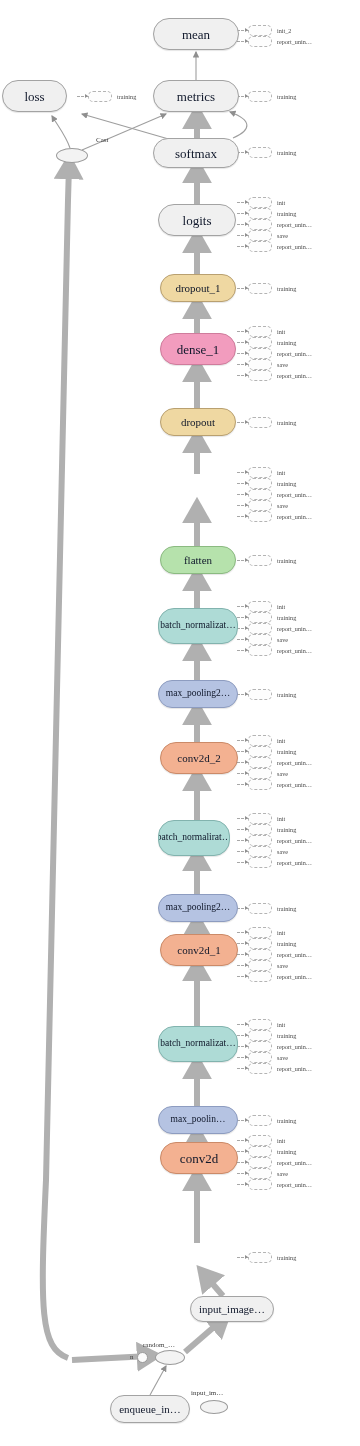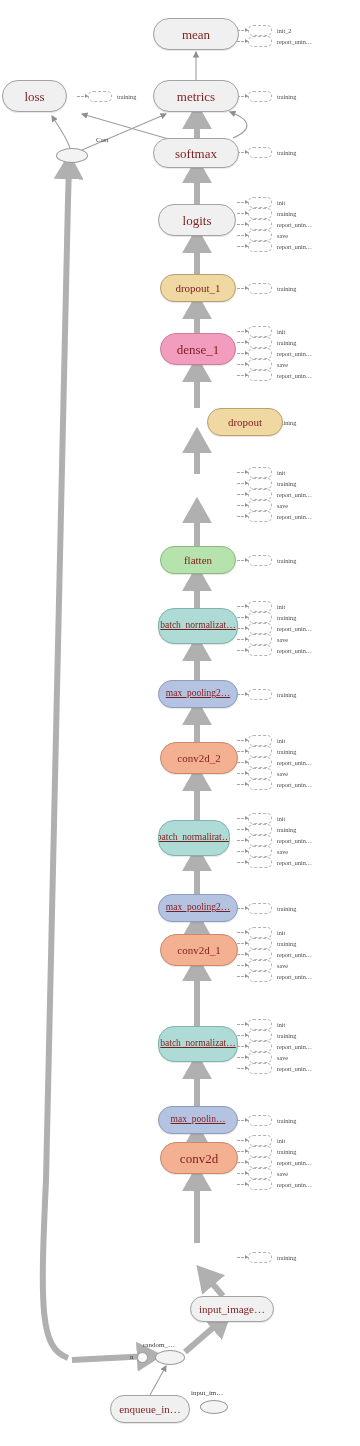--- a/index.html
+++ b/index.html
@@ -10,21 +10,21 @@
   }
   #graph{position:absolute;left:0;top:0;width:360px;height:1446px;}
 
   
   .node{
     position:absolute;
     box-sizing:border-box;
     border:1px solid #9a9a9a;
     border-radius:16px;
     display:flex;align-items:center;justify-content:center;
-    color:#7f1d1d;
+    color:#0f172a;
     text-align:center;
     white-space:nowrap;
     overflow:hidden;
     z-index:6;
     box-shadow:0 1px 1px rgba(0,0,0,.10);
   }
   .node.grey   {background:#f0f0f0;border-color:#a3a3a3;}
   .node.tan    {background:#efd8a2;border-color:#b9a070;}
   .node.pink   {background:#f29cbe;border-color:#cf7c9c;}
   .node.green  {background:#b6e2ac;border-color:#8bba81;}
@@ -32,21 +32,21 @@
   .node.blue   {background:#b5c3e2;border-color:#8d9cc0;}
   .node.orange {background:#f3b191;border-color:#cb8a68;}
 
   .node .lbl{
     font-size:13px;
     line-height:1;
     padding:0 4px;
     display:block;
     pointer-events:none;
   }
-  .node.small .lbl{font-size:9.5px;text-decoration:underline;}
+  .node.small .lbl{font-size:9.5px;}
   .node.mid  .lbl{font-size:11px;}
 
   
   .ell{
     position:absolute;
     border:1px solid #9a9a9a;
     background:#f3f3f3;
     border-radius:50%;
     z-index:6;
   }
@@ -183,21 +183,21 @@
     </div>
     <div class="node grey" style="left: 158px; top: 204px; width: 78px; height: 32px;">
       <span class="lbl">logits</span>
     </div>
     <div class="node tan mid" style="left: 160px; top: 274px; width: 76px; height: 28px;">
       <span class="lbl">dropout_1</span>
     </div>
     <div class="node pink" style="left: 160px; top: 333px; width: 76px; height: 32px;">
       <span class="lbl">dense_1</span>
     </div>
-    <div class="node tan mid" style="left: 160px; top: 408px; width: 76px; height: 28px; margin-left: 47px;">
+    <div class="node tan mid" style="left: 160px; top: 408px; width: 76px; height: 28px;">
       <span class="lbl">dropout</span>
     </div>
     <div class="node green mid" style="left: 160px; top: 546px; width: 76px; height: 28px;">
       <span class="lbl">flatten</span>
     </div>
     <div class="node teal small" style="left: 158px; top: 608px; width: 80px; height: 36px;">
       <span class="lbl">batch_normalizat…</span>
     </div>
     <div class="node blue small" style="left: 158px; top: 680px; width: 80px; height: 28px;">
       <span class="lbl">max_pooling2…</span>

